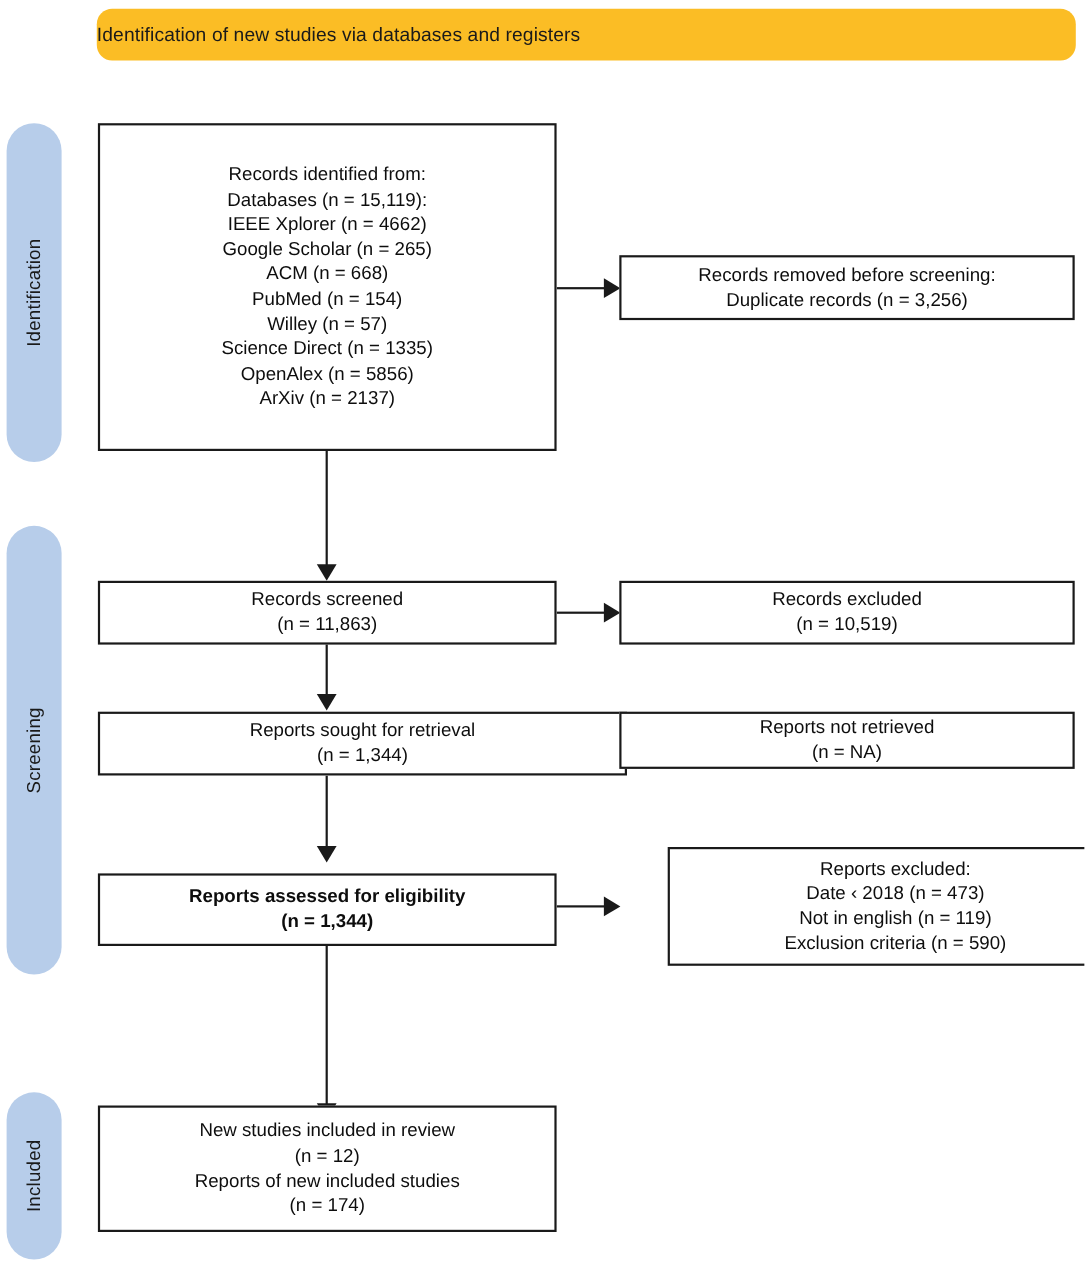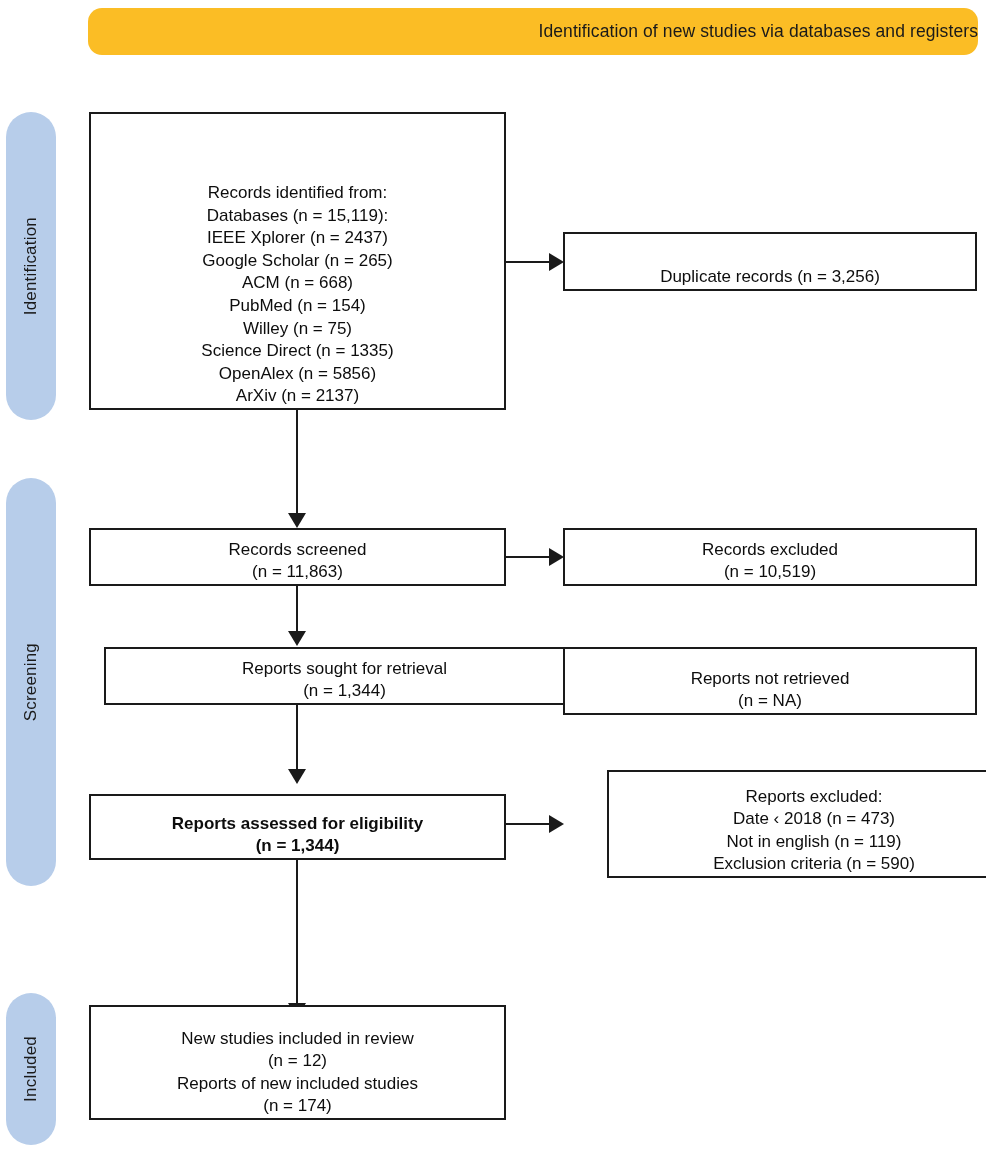--- a/index.html
+++ b/index.html
@@ -24,21 +24,21 @@
   .banner {
     position: absolute;
     left: 88px;
     top: 8px;
     width: 890px;
     height: 47px;
     background: #fbbd25;
     border-radius: 14px;
     display: flex;
     align-items: center;
-    justify-content: flex-end;
+    justify-content: flex-start;
   }
   .banner-text {
     font-size: 17.5px;
     color: #1a1a1a;
     letter-spacing: 0.1px;
     white-space: nowrap;
   }
 
   
   .phase-pill {
@@ -60,21 +60,21 @@
     letter-spacing: 0.2px;
   }
 
   
   .box {
     position: absolute;
     box-sizing: border-box;
     border: 2px solid #1a1a1a;
     background: #ffffff;
     display: flex;
-    align-items: flex-end;
+    align-items: center;
     justify-content: center;
     text-align: center;
   }
   .box-lines {
     font-size: 17px;
     line-height: 1.33;
     color: #0d0d0d;
     padding: 0 8px;
   }
   .box-lines div { white-space: nowrap; }
@@ -147,59 +147,60 @@
   <div class="hline" style="left:506px;top:823px;width:45px;"></div>
   <div class="arrow-right" style="left:549px;top:815px;"></div>
 
   <div class="vline" style="left:296px;top:860px;width:2px;height:145px;"></div>
   <div class="arrow-down" style="left:288px;top:1003px;"></div>
 
   <div class="box" style="left:89px;top:112px;width:417px;height:298px;">
     <div class="box-lines">
       <div>Records identified from:</div>
       <div>Databases (n = 15,119):</div>
-      <div>IEEE Xplorer (n =  2437)</div>
+      <div>IEEE Xplorer (n =  4662)</div>
       <div>Google Scholar (n =  265)</div>
       <div>ACM (n =  668)</div>
       <div>PubMed (n =  154)</div>
-      <div>Willey (n =  75)</div>
+      <div>Willey (n =  57)</div>
       <div>Science Direct (n =  1335)</div>
       <div>OpenAlex (n = 5856)</div>
       <div>ArXiv (n = 2137)</div>
     </div>
   </div>
 
   <div class="box" style="left:563px;top:232px;width:414px;height:59px;">
     <div class="box-lines">
+      <div>Records removed before screening:</div>
       <div>Duplicate records (n = 3,256)</div>
     </div>
   </div>
 
   <div class="box" style="left:89px;top:528px;width:417px;height:58px;">
     <div class="box-lines">
       <div>Records screened</div>
       <div>(n = 11,863)</div>
     </div>
   </div>
 
   <div class="box" style="left:563px;top:528px;width:414px;height:58px;">
     <div class="box-lines">
       <div>Records excluded</div>
       <div>(n = 10,519)</div>
     </div>
   </div>
 
-  <div class="box" style="left:89px;top:647px;width:481px;height:58px;margin-left:15px;">
+  <div class="box" style="left:89px;top:647px;width:481px;height:58px;">
     <div class="box-lines">
       <div>Reports sought for retrieval</div>
       <div>(n = 1,344)</div>
     </div>
   </div>
 
-  <div class="box" style="left:563px;top:647px;width:414px;height:68px;">
+  <div class="box" style="left:563px;top:647px;width:414px;height:52px;">
     <div class="box-lines">
       <div>Reports not retrieved</div>
       <div>(n = NA)</div>
     </div>
   </div>
 
   <div class="box" style="left:89px;top:794px;width:417px;height:66px;font-weight:bold;">
     <div class="box-lines">
       <div>Reports assessed for eligibility</div>
       <div>(n = 1,344)</div>

